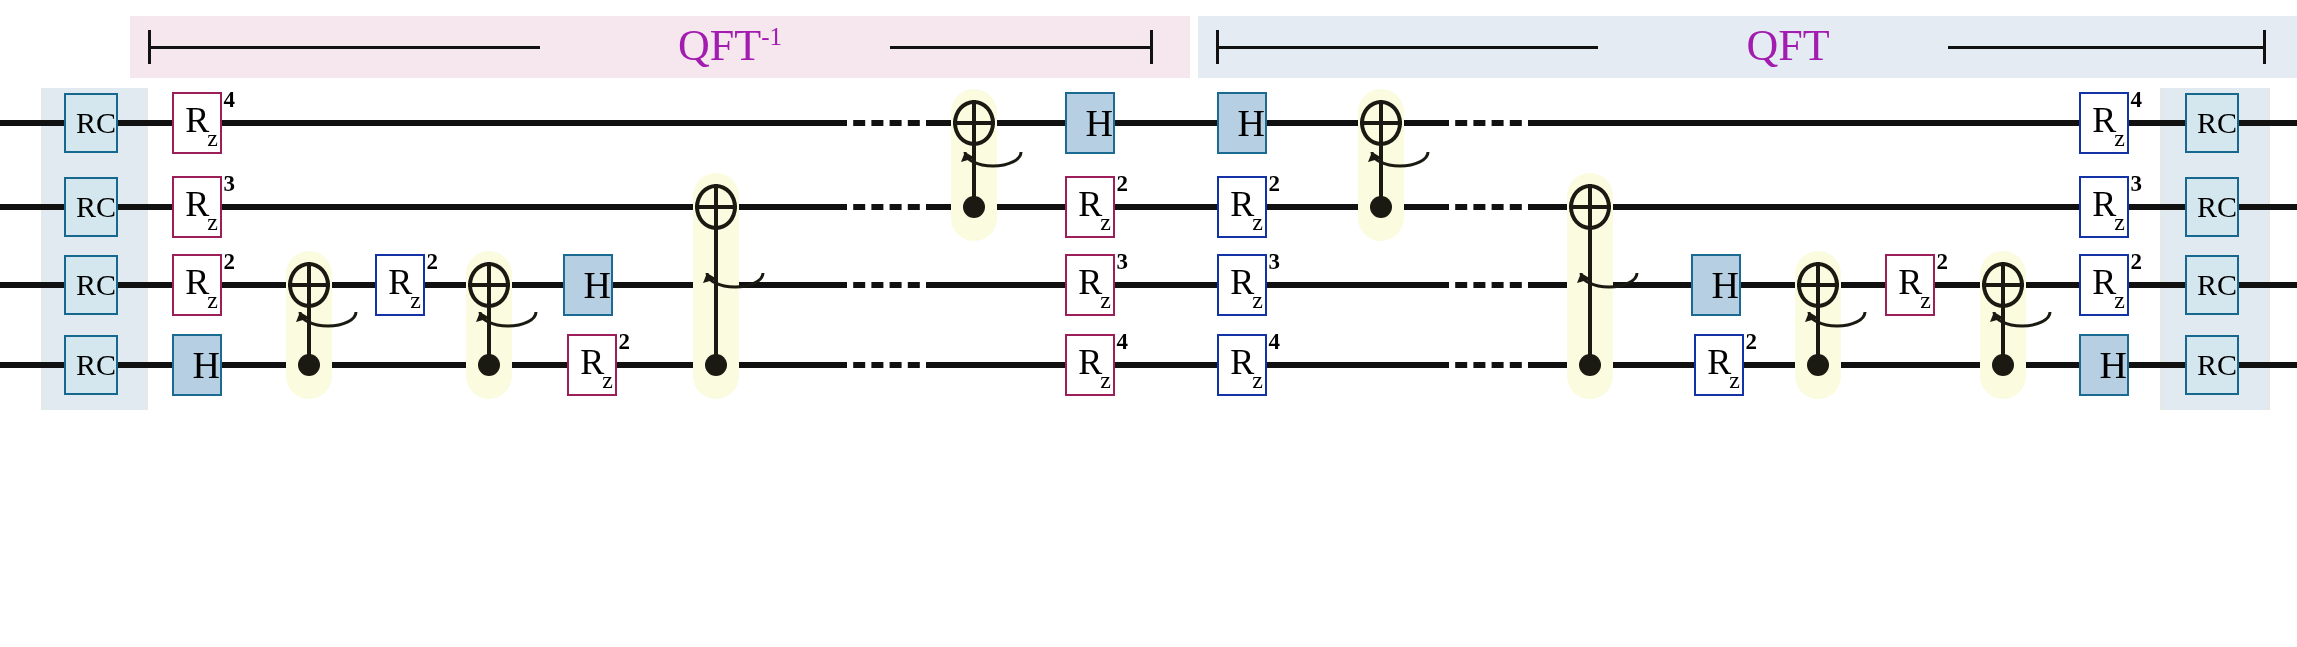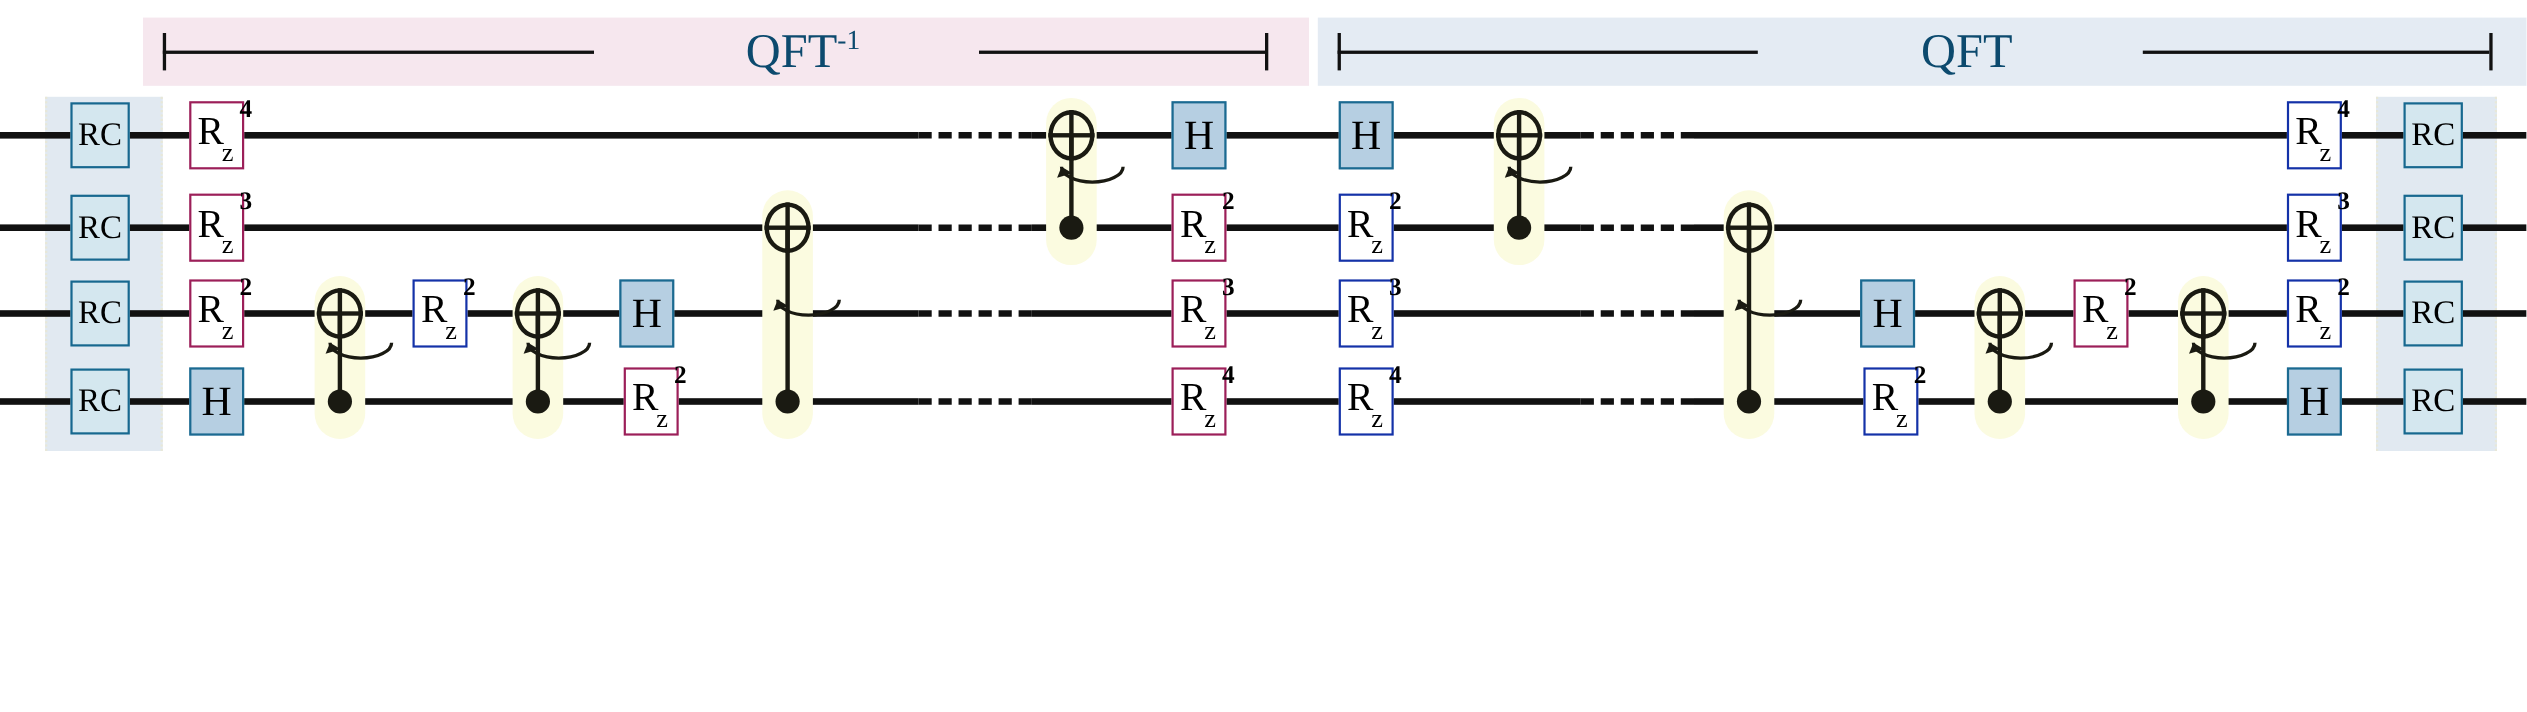--- a/index.html
+++ b/index.html
@@ -7,30 +7,30 @@
   #stage{position:relative;width:2297px;height:647px;background:#ffffff;overflow:hidden;}
 
   
   .band{position:absolute;top:16px;height:62px;}
   .band.inv{background:#f6e7ee;}
   .band.fwd{background:#e4ebf3;}
   .bracket{position:absolute;top:0;left:0;right:0;bottom:0;}
   .bkline{position:absolute;height:3px;background:#111;top:50%;margin-top:-1px;}
   .bktick{position:absolute;width:3px;background:#111;height:34px;top:50%;margin-top:-17px;}
   .bklabel{position:absolute;top:50%;transform:translate(-50%,-52%);
-           font-size:44px;color:#0c4a6e;white-space:nowrap;font-family:"Liberation Serif", serif;}
+           font-size:44px;color:#a21caf;white-space:nowrap;font-family:"Liberation Serif", serif;}
   .bklabel sup{font-size:25px;vertical-align:super;}
 
   
   .wire{position:absolute;height:6px;background:#111;}
   .wire.dashed{background:none;border-top:6px dashed #111;height:0;}
   .rcband{position:absolute;background:#e1e9f1;border-left:2px dotted #e8e8d8;border-right:2px dotted #e8e8d8;}
 
   .gate{position:absolute;transform:translate(-50%,-50%);
-        display:flex;align-items:center;justify-content:center;
+        display:flex;align-items:center;justify-content:flex-end;
         background:#ffffff;box-sizing:border-box;line-height:1;}
   .gate span.lbl{position:relative;font-size:40px;color:#000;font-family:"Liberation Serif", serif;}
   .gate .sub{font-size:24px;vertical-align:sub;position:relative;top:6px;left:-2px;}
   .gate .sup{font-size:23px;font-weight:bold;position:absolute;top:-14px;right:-15px;}
 
   .g-rc{background:#d4e7ef;border:2px solid #17688f;}
   .g-h {background:#b6cfe2;border:2px solid #1b6a91;}
   .g-rz-c{border:2px solid #9c1f59;}
   .g-rz-b{border:2px solid #1432a8;}
 

